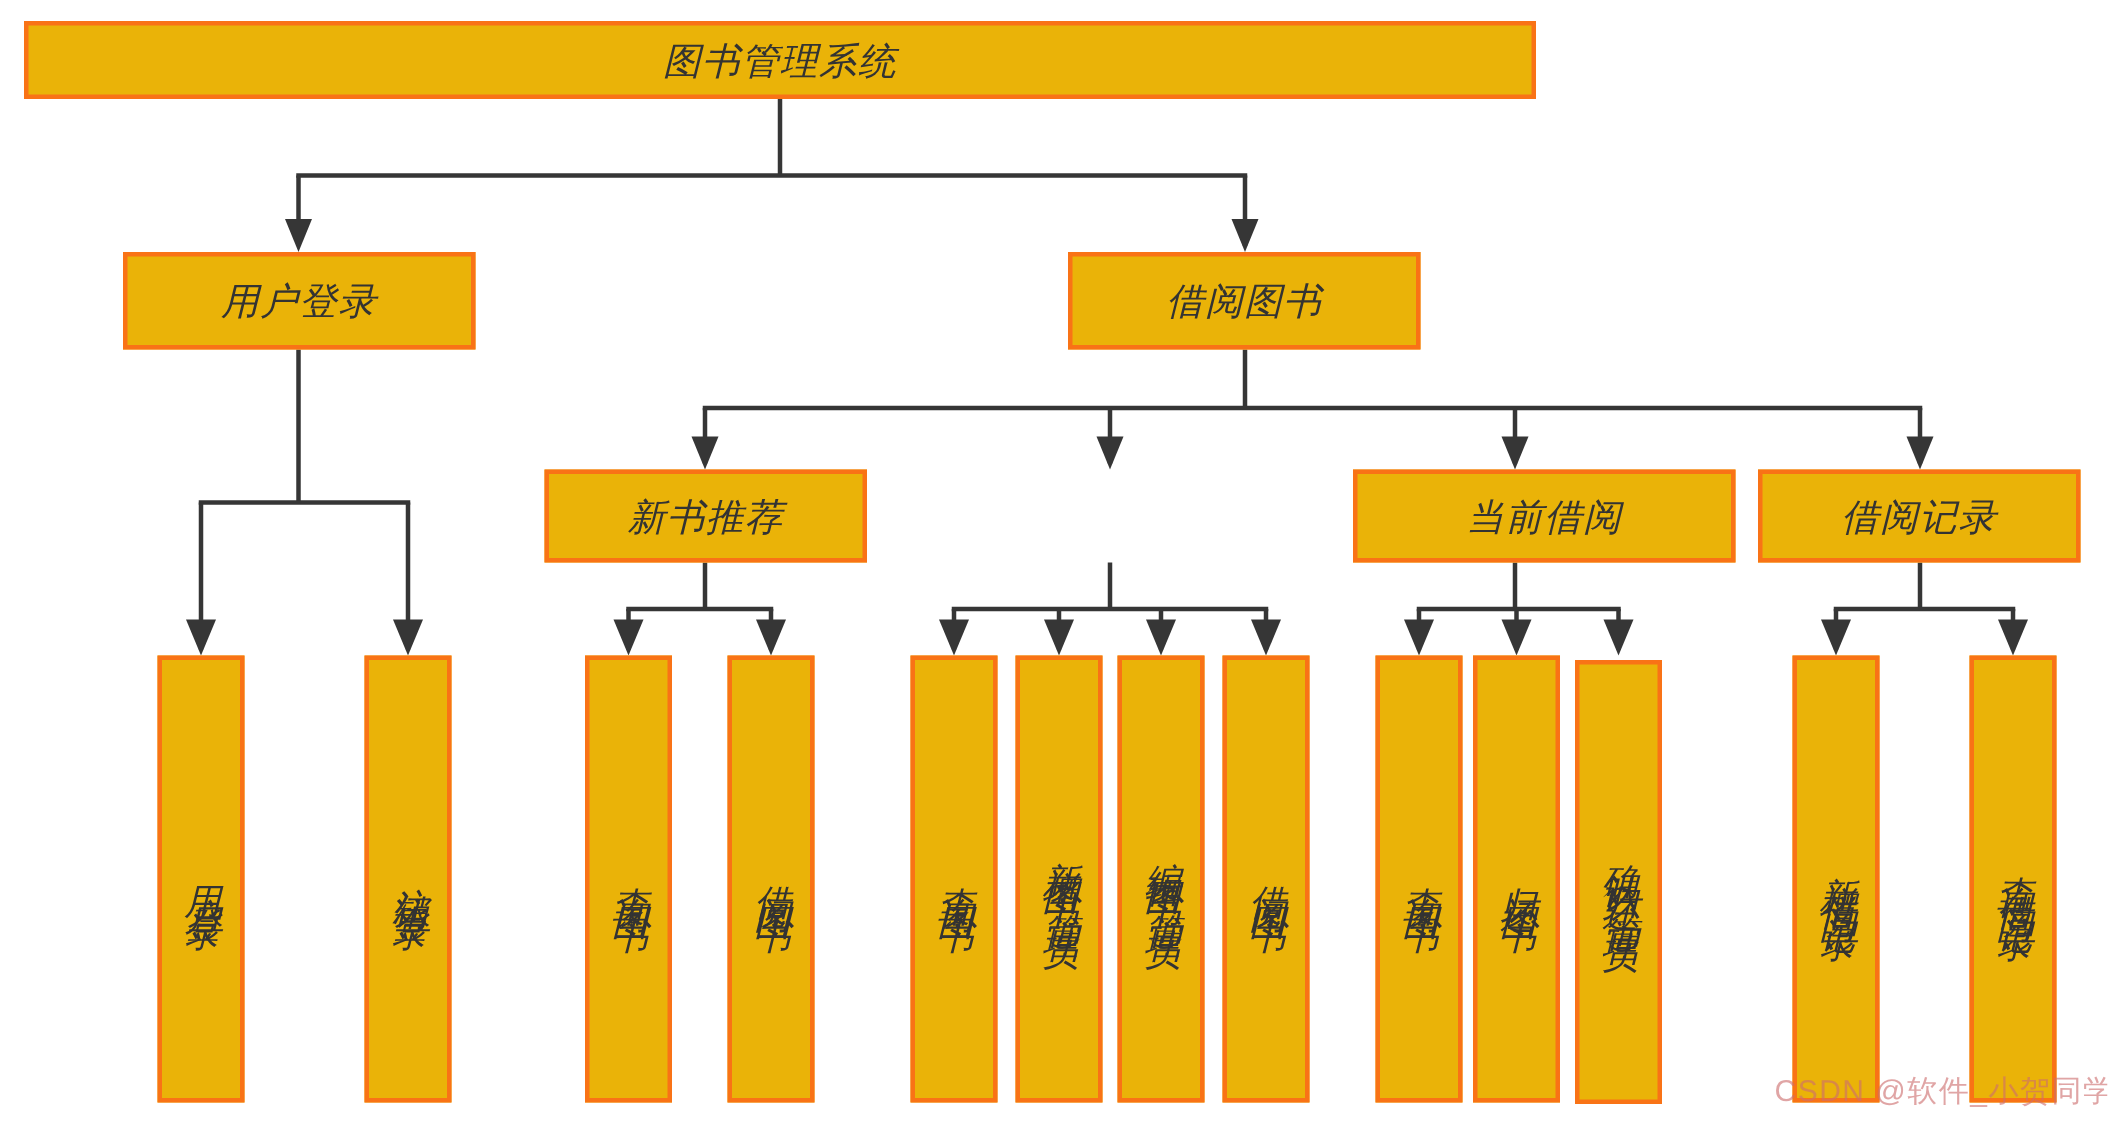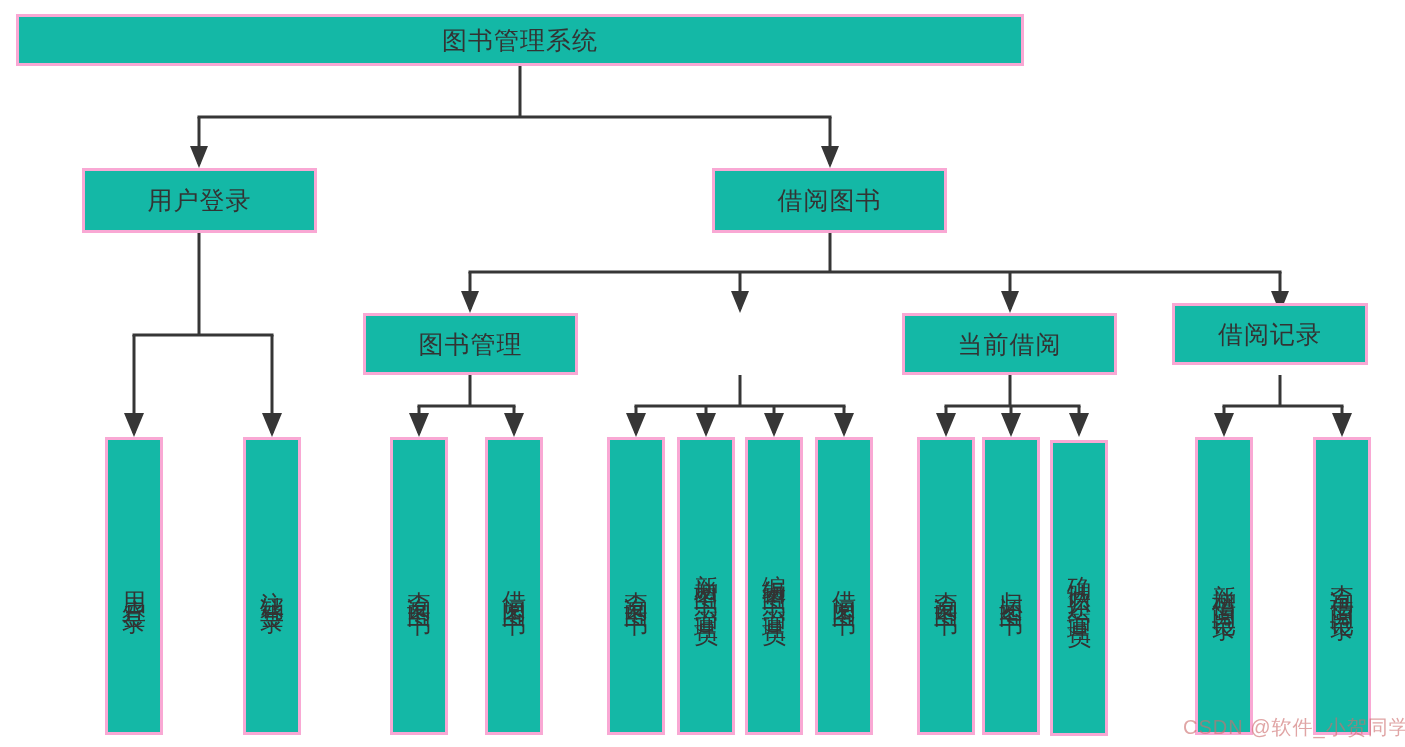--- a/index.html
+++ b/index.html
@@ -13,28 +13,29 @@
     color: #333333;
   }
   #connectors {
     position: absolute;
     left: 0; top: 0;
     width: 1405px; height: 747px;
   }
   .node {
     position: absolute;
     box-sizing: border-box;
-    border: 3px solid #f9a8d4;
-    background: #14b8a6;
+    border: 3px solid #f97316;
+    background: #eab308;
     display: flex;
     align-items: center;
     justify-content: center;
     font-size: 25px;
     letter-spacing: 1px;
     white-space: nowrap;
+    font-style: italic;
   }
   .node.v {
     writing-mode: vertical-rl;
     text-orientation: mixed;
     font-size: 24px;
     letter-spacing: 7px;
     white-space: normal;
     line-height: 1;
   }
   .watermark {
@@ -119,23 +120,23 @@
       <polygon points="1214,413 1234,413 1224,437"></polygon>
       <polygon points="1332,413 1352,413 1342,437"></polygon>
     </g>
   </svg>
 
   <div class="node" style="left:16px; top:14px; width:1008px; height:52px;">图书管理系统</div>
 
   <div class="node" style="left:82px; top:168px; width:235px; height:65px;">用户登录</div>
   <div class="node" style="left:712px; top:168px; width:235px; height:65px;">借阅图书</div>
 
-  <div class="node" style="left:363px; top:313px; width:215px; height:62px;">图书管理</div>
-  <div class="node" style="left:902px; top:313px; width:215px; height:62px;">当前借阅</div>
-  <div class="node" style="left:1172px; top:303px; width:196px; height:62px;text-align:center;">借阅记录</div>
+  <div class="node" style="left:363px; top:313px; width:215px; height:62px;">新书推荐</div>
+  <div class="node" style="left:902px; top:313px; width:255px; height:62px;">当前借阅</div>
+  <div class="node" style="left:1172px; top:313px; width:215px; height:62px;text-align:center;">借阅记录</div>
 
   <div class="node v" style="left:105px; top:437px; width:58px; height:298px;">用户登录</div>
   <div class="node v" style="left:243px; top:437px; width:58px; height:298px;">注销登录</div>
 
   <div class="node v" style="left:390px; top:437px; width:58px; height:298px;">查询图书</div>
   <div class="node v" style="left:485px; top:437px; width:58px; height:298px;">借阅图书</div>
 
   <div class="node v" style="left:607px; top:437px; width:58px; height:298px;">查询图书</div>
   <div class="node v" style="left:677px; top:437px; width:58px; height:298px;">新增图书（管理员）</div>
   <div class="node v" style="left:745px; top:437px; width:58px; height:298px;">编辑图书（管理员）</div>

